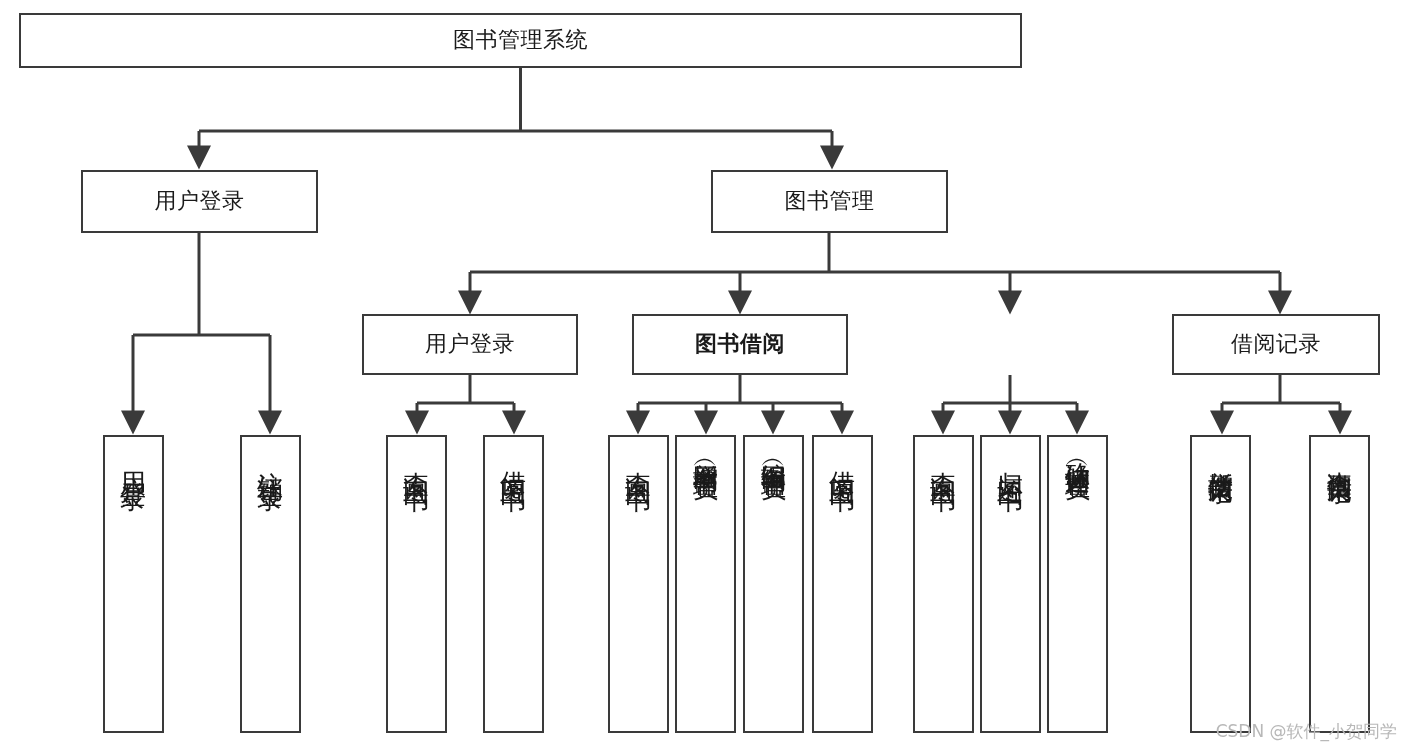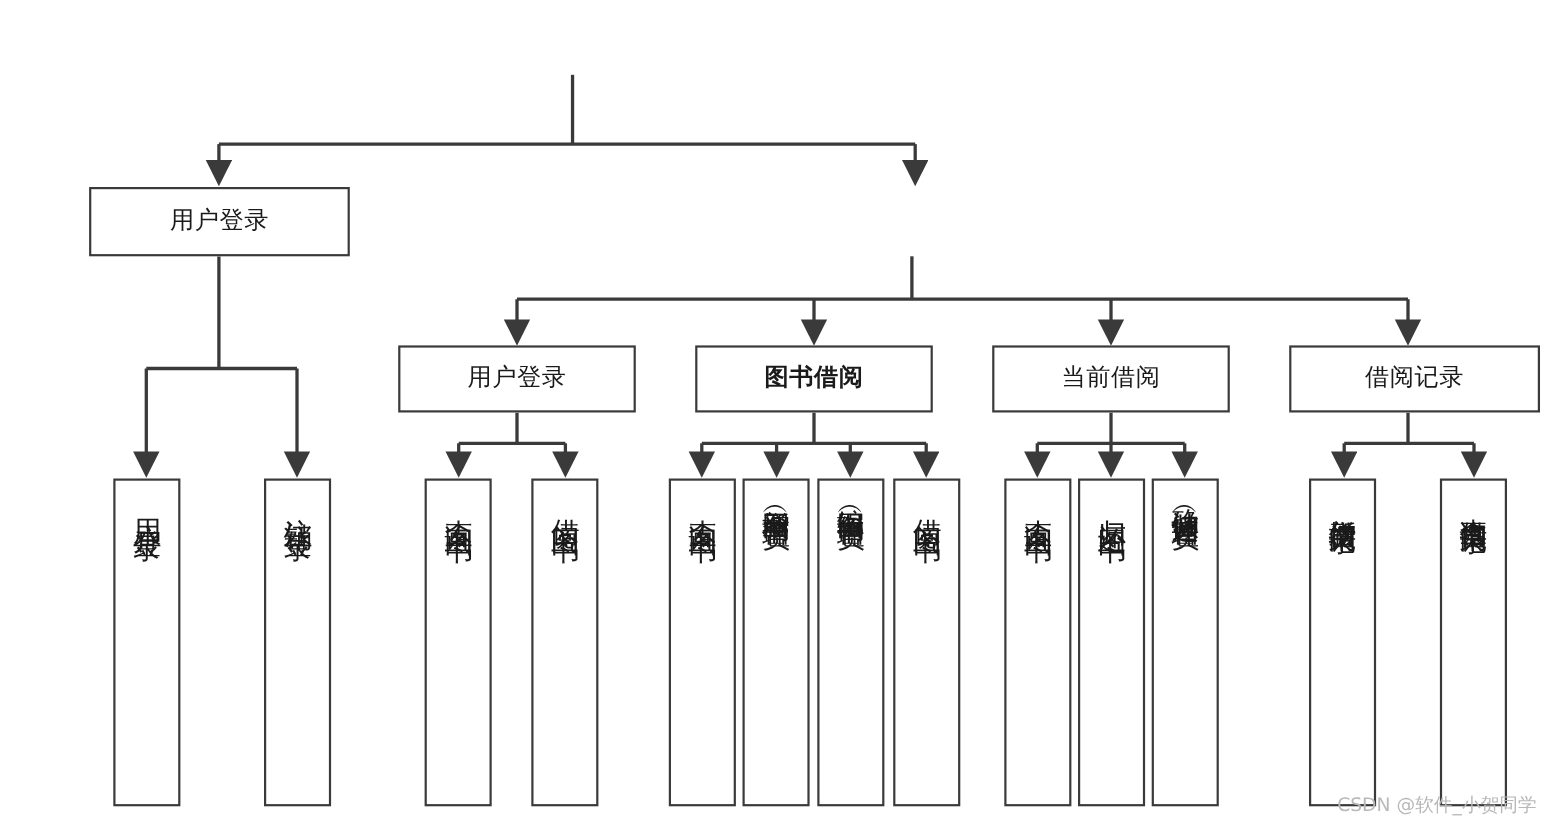--- a/index.html
+++ b/index.html
@@ -105,35 +105,38 @@
       <path d="M1010,403 L1010,423" marker-end="url(#arw)"></path>
       <path d="M1077,403 L1077,423" marker-end="url(#arw)"></path>
 
       <path d="M1280,375 L1280,403"></path>
       <path d="M1222,403 L1340,403"></path>
       <path d="M1222,403 L1222,423" marker-end="url(#arw)"></path>
       <path d="M1340,403 L1340,423" marker-end="url(#arw)"></path>
     </g>
   </svg>
 
+  <div class="node h" style="left:19px;top:13px;width:1003px;height:55px;">
+    <span class="lbl">图书管理系统</span>
+  </div>
 
   <div class="node h" style="left:81px;top:170px;width:237px;height:63px;">
     <span class="lbl">用户登录</span>
+  </div>
+  <div class="node h" style="left:711px;top:170px;width:237px;height:63px;">
+    <span class="lbl">图书管理</span>
   </div>
 
   <div class="node h" style="left:362px;top:314px;width:216px;height:61px;">
     <span class="lbl">用户登录</span>
   </div>
   <div class="node h" style="left:632px;top:314px;width:216px;height:61px;font-weight:bold;">
     <span class="lbl">图书借阅</span>
   </div>
-  <div class="node h" style="left:902px;top:314px;width:216px;height:61px;">
-    <span class="lbl">当前借阅</span>
-  </div>
-  <div class="node h" style="left:1172px;top:314px;width:228px;height:61px;">
+  <div class="node h" style="left:1172px;top:314px;width:208px;height:61px;">
     <span class="lbl">借阅记录</span>
   </div>
 
   <div class="node v" style="left:103px;top:435px;width:61px;height:298px;">
     <span class="lbl">用户登录</span>
   </div>
   <div class="node v" style="left:240px;top:435px;width:61px;height:298px;">
     <span class="lbl">注销登录</span>
   </div>
 

